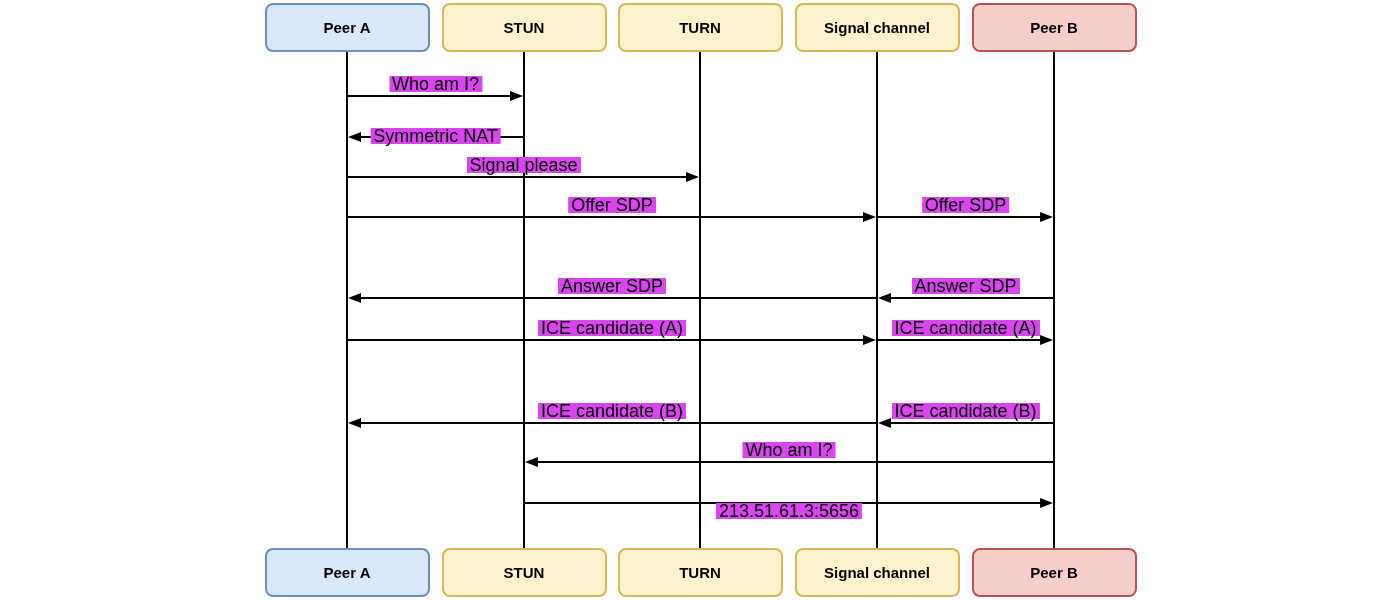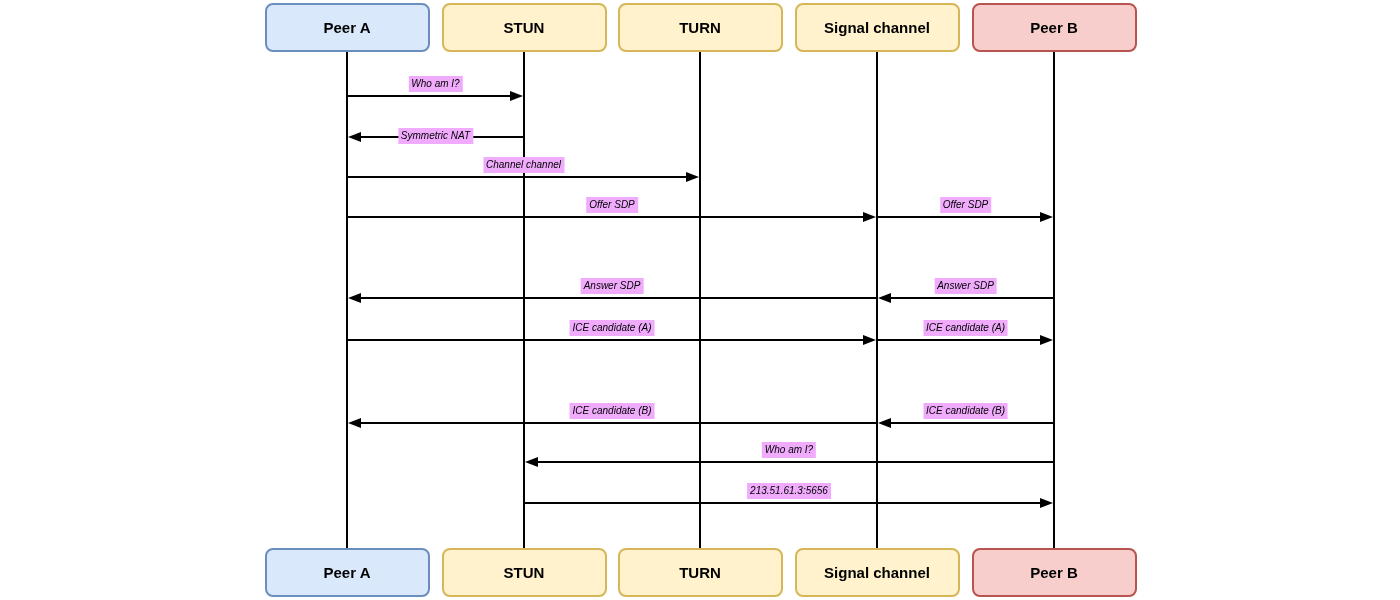--- a/index.html
+++ b/index.html
@@ -44,27 +44,26 @@
     width: 0;
     height: 0;
     border-top: 5px solid transparent;
     border-bottom: 5px solid transparent;
   }
   .arrowhead.dir-right { border-left: 13px solid #000000; }
   .arrowhead.dir-left  { border-right: 13px solid #000000; }
   .msg-label {
     position: absolute;
     transform: translateX(-50%);
-    font-size: 10px;
+    font-size: 18px;
     line-height: 16px;
     color: #000000;
-    background: #f0abfc;
+    background: #d946ef;
     padding: 0 3px;
     white-space: nowrap;
-    font-style: italic;
   }
 </style>
 </head>
 <body>
 
 <div class="canvas">
   <div id="lifelines">
       <div class="lifeline" style="left: 346.25px; top: 52px; height: 496px;"></div>
       <div class="lifeline" style="left: 523.25px; top: 52px; height: 496px;"></div>
       <div class="lifeline" style="left: 699.25px; top: 52px; height: 496px;"></div>
@@ -73,21 +72,21 @@
     </div>
   <div id="messages">
       <div class="msg-line" style="left: 347px; width: 166px; top: 95px;"></div>
       <div class="arrowhead dir-right" style="top: 91px; left: 510px;"></div>
       <div class="msg-label" style="left: 435.5px; top: 76px;">Who am I?</div>
       <div class="msg-line" style="left: 358px; width: 166px; top: 136px;"></div>
       <div class="arrowhead dir-left" style="top: 132px; left: 348px;"></div>
       <div class="msg-label" style="left: 435.5px; top: 128px;">Symmetric NAT</div>
       <div class="msg-line" style="left: 347px; width: 342px; top: 176px;"></div>
       <div class="arrowhead dir-right" style="top: 172px; left: 686px;"></div>
-      <div class="msg-label" style="left: 523.5px; top: 157px;">Channel channel</div>
+      <div class="msg-label" style="left: 523.5px; top: 157px;">Signal please</div>
       <div class="msg-line" style="left: 347px; width: 519px; top: 216px;"></div>
       <div class="arrowhead dir-right" style="top: 212px; left: 863px;"></div>
       <div class="msg-label" style="left: 612px; top: 197px;">Offer SDP</div>
       <div class="msg-line" style="left: 877px; width: 166px; top: 216px;"></div>
       <div class="arrowhead dir-right" style="top: 212px; left: 1040px;"></div>
       <div class="msg-label" style="left: 965.5px; top: 197px;">Offer SDP</div>
       <div class="msg-line" style="left: 358px; width: 519px; top: 297px;"></div>
       <div class="arrowhead dir-left" style="top: 293px; left: 348px;"></div>
       <div class="msg-label" style="left: 612px; top: 278px;">Answer SDP</div>
       <div class="msg-line" style="left: 888px; width: 166px; top: 297px;"></div>
@@ -103,21 +102,21 @@
       <div class="arrowhead dir-left" style="top: 418px; left: 348px;"></div>
       <div class="msg-label" style="left: 612px; top: 403px;">ICE candidate (B)</div>
       <div class="msg-line" style="left: 888px; width: 166px; top: 422px;"></div>
       <div class="arrowhead dir-left" style="top: 418px; left: 878px;"></div>
       <div class="msg-label" style="left: 965.5px; top: 403px;">ICE candidate (B)</div>
       <div class="msg-line" style="left: 535px; width: 519px; top: 461px;"></div>
       <div class="arrowhead dir-left" style="top: 457px; left: 525px;"></div>
       <div class="msg-label" style="left: 789px; top: 442px;">Who am I?</div>
       <div class="msg-line" style="left: 524px; width: 519px; top: 502px;"></div>
       <div class="arrowhead dir-right" style="top: 498px; left: 1040px;"></div>
-      <div class="msg-label" style="left: 789px; top: 483px;">213.51.61.3:5656</div>
+      <div class="msg-label" style="left: 789px; top: 503px;">213.51.61.3:5656</div>
     </div>
   <div id="actors-top">
       <div class="actor-box" style="left: 264.5px; top: 3px; background: rgb(218, 232, 252); border-color: rgb(108, 142, 191);">Peer A</div>
       <div class="actor-box" style="left: 441.5px; top: 3px; background: rgb(255, 242, 204); border-color: rgb(214, 182, 86);">STUN</div>
       <div class="actor-box" style="left: 617.5px; top: 3px; background: rgb(255, 242, 204); border-color: rgb(214, 182, 86);">TURN</div>
       <div class="actor-box" style="left: 794.5px; top: 3px; background: rgb(255, 242, 204); border-color: rgb(214, 182, 86);">Signal channel</div>
       <div class="actor-box" style="left: 971.5px; top: 3px; background: rgb(248, 206, 204); border-color: rgb(184, 84, 80);">Peer B</div>
     </div>
   <div id="actors-bottom">
       <div class="actor-box" style="left: 264.5px; top: 548px; background: rgb(218, 232, 252); border-color: rgb(108, 142, 191);">Peer A</div>

